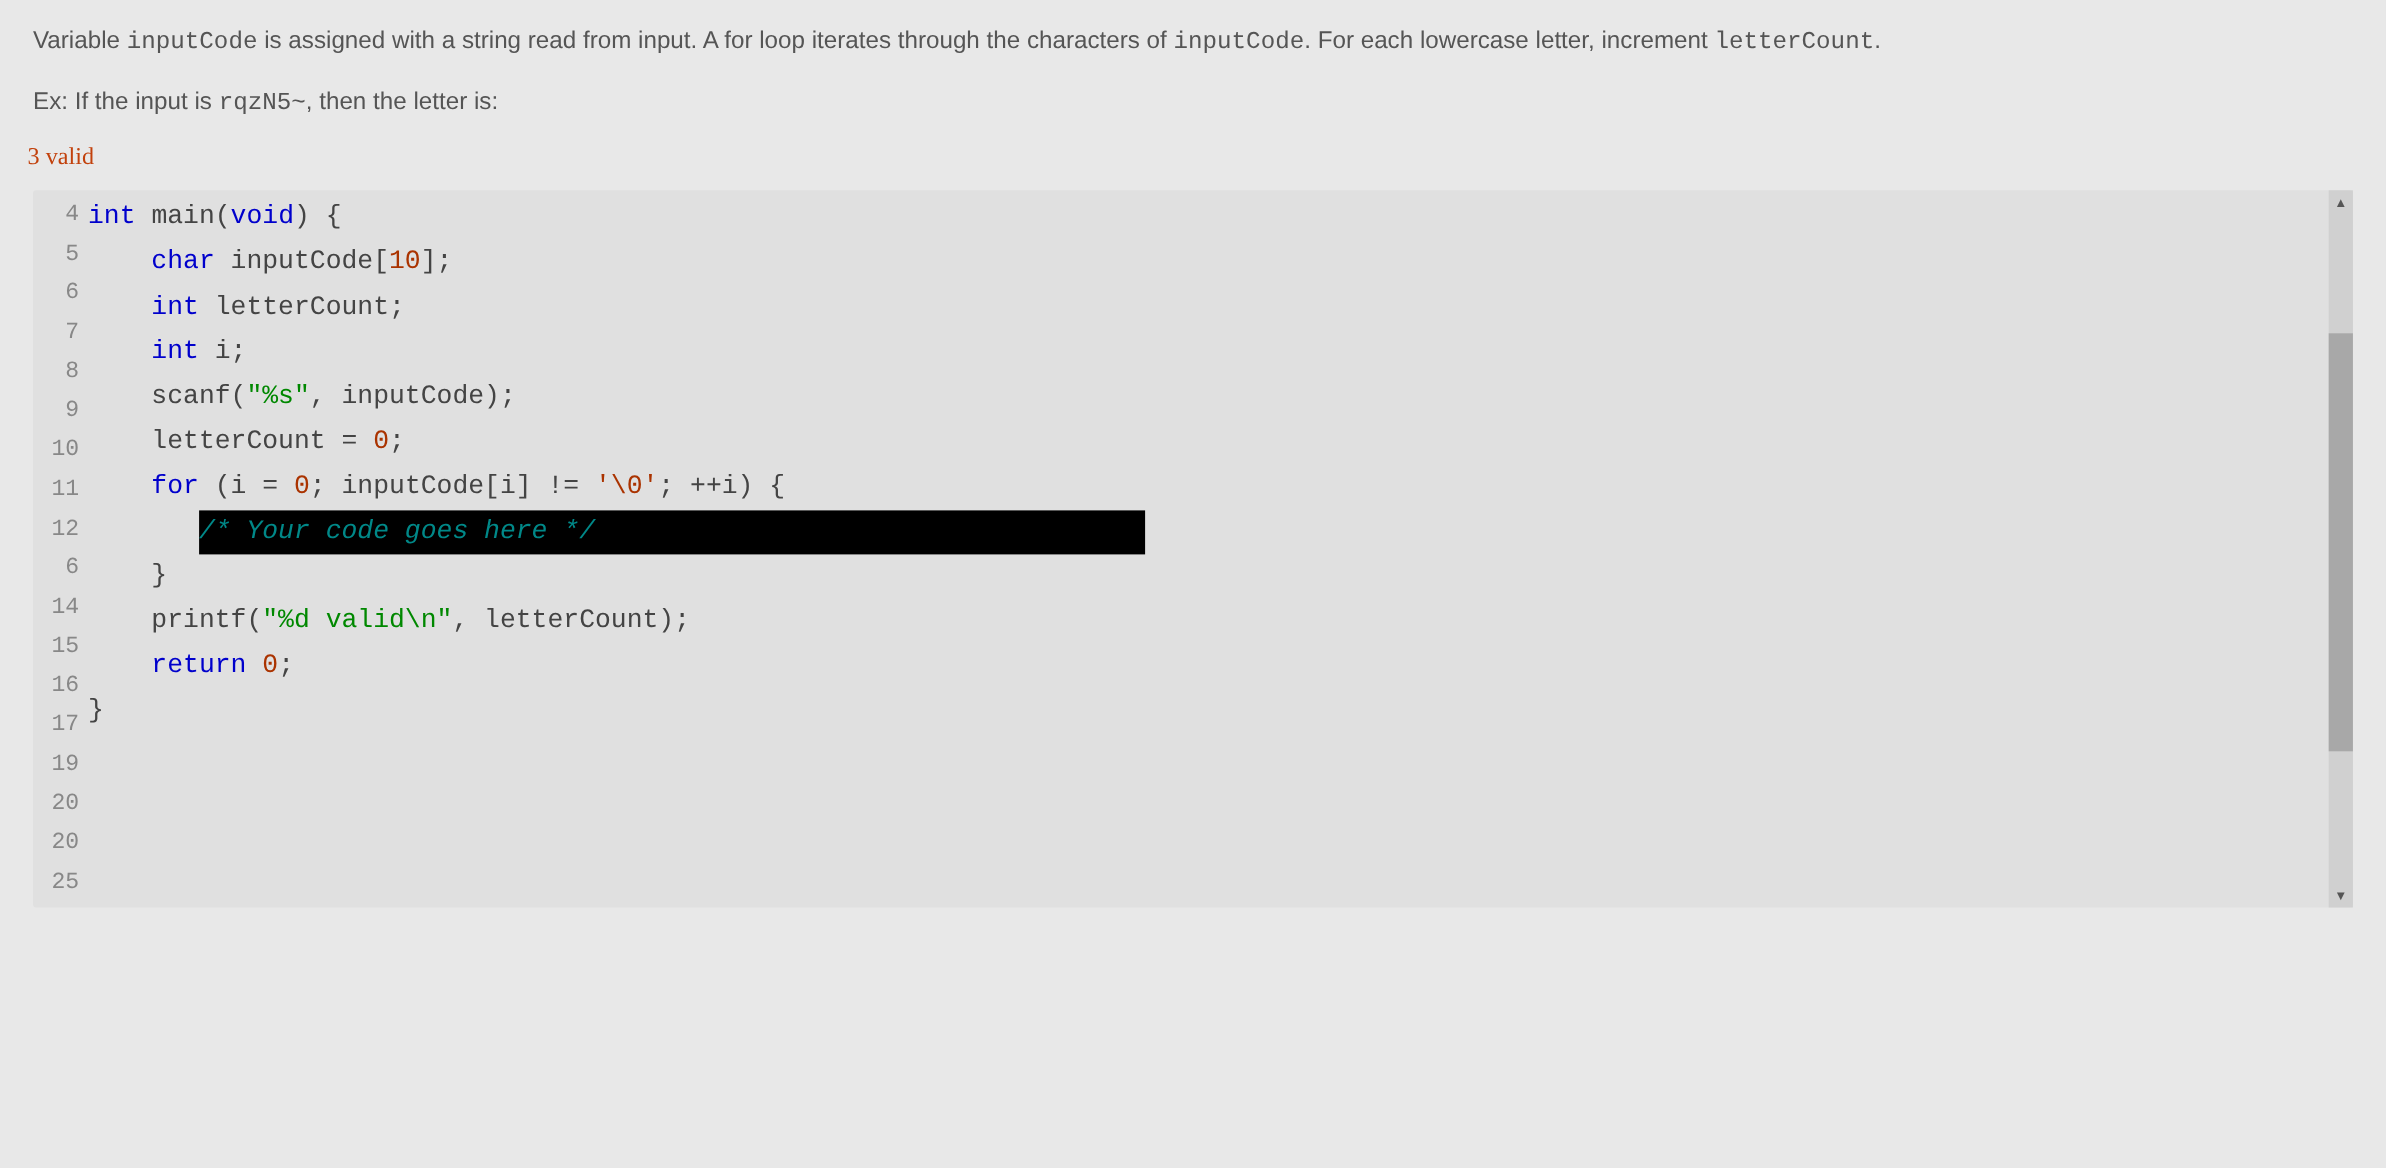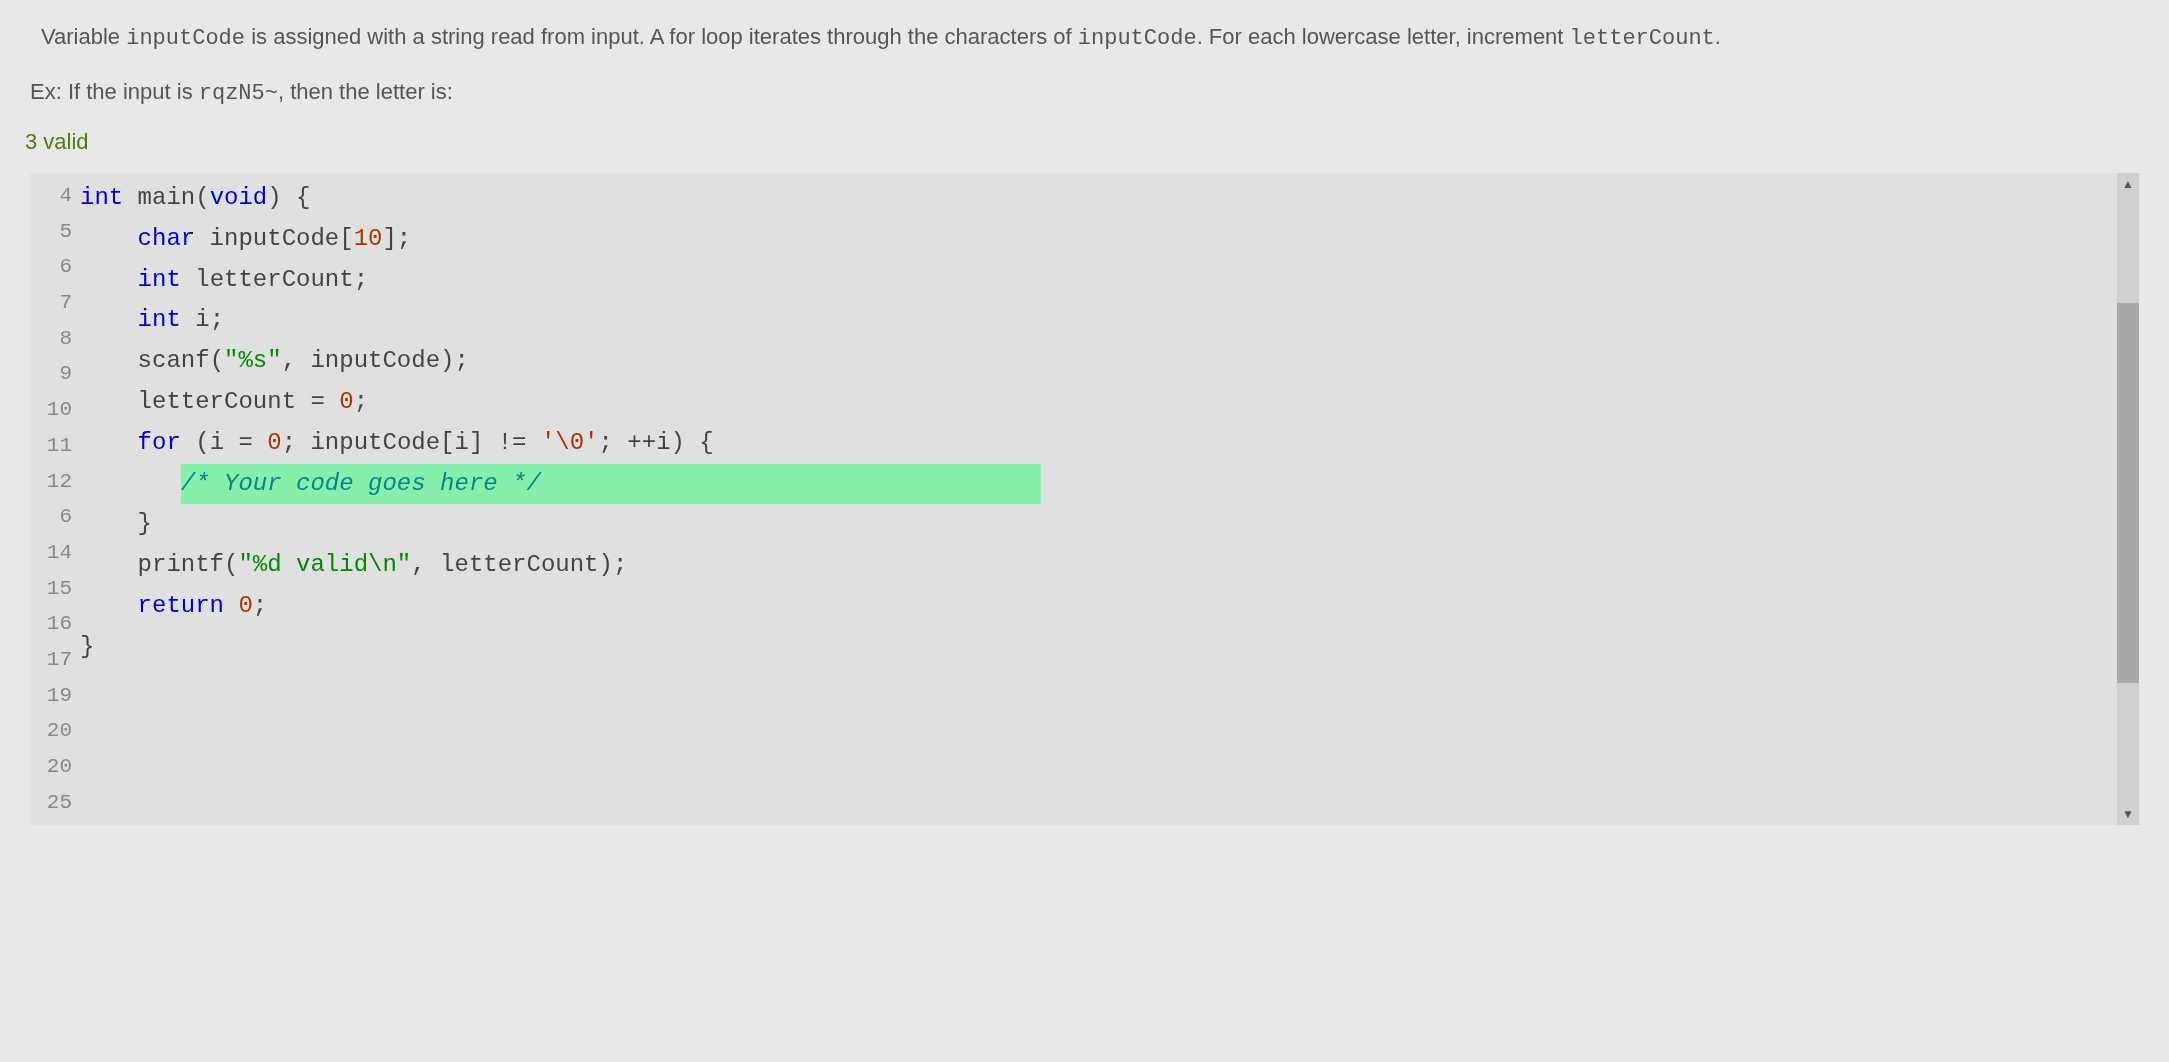--- a/index.html
+++ b/index.html
@@ -11,35 +11,34 @@
       background: #e8e8e8;
       font-family: Arial, Helvetica, sans-serif;
       padding: 20px 30px;
       color: #444;
       font-size: 22px;
       line-height: 1.5;
     }
     .problem-text {
       margin-bottom: 20px;
       color: #555;
-      margin-left: 11px;
     }
     .problem-text .code-inline {
       font-family: 'Courier New', monospace;
     }
     .example-line {
       margin-bottom: 15px;
       color: #555;
     }
     .example-line .code-inline {
       font-family: Liberation Mono, monospace;
     }
     .output-text {
-      font-family: Liberation Sans, sans-serif;
-      color: #4d7c0f;
+      font-family: Liberation Serif, serif;
+      color: #c2410c;
       margin-bottom: 15px;
       margin-left: -5px;
     }
     .code-container {
       background: #e0e0e0;
       border-radius: 3px;
       position: relative;
       display: flex;
     }
     .gutter {
@@ -98,21 +97,21 @@
       width: 100%;
       height: 380px;
       background: #a8a8a8;
     }
     .kw { color: #0000cc; }
     .str { color: #008800; }
     .chr { color: #aa3300; }
     .num { color: #aa3300; }
     .comment { color: #008888; font-style: italic; }
     .selected-line {
-      background: #86efac;
+      background: #000000;
       display: inline-block;
       padding-right: 500px;
     }
   </style>
 </head>
 <body>
 
 <div class="problem-text">
   <span>Variable </span><span class="code-inline">inputCode</span><span> is assigned with a string read from input. A for loop iterates through the characters of </span><span class="code-inline">inputCode</span><span>. For each lowercase letter, increment </span><span class="code-inline">letterCount</span><span>.</span>
 </div>

